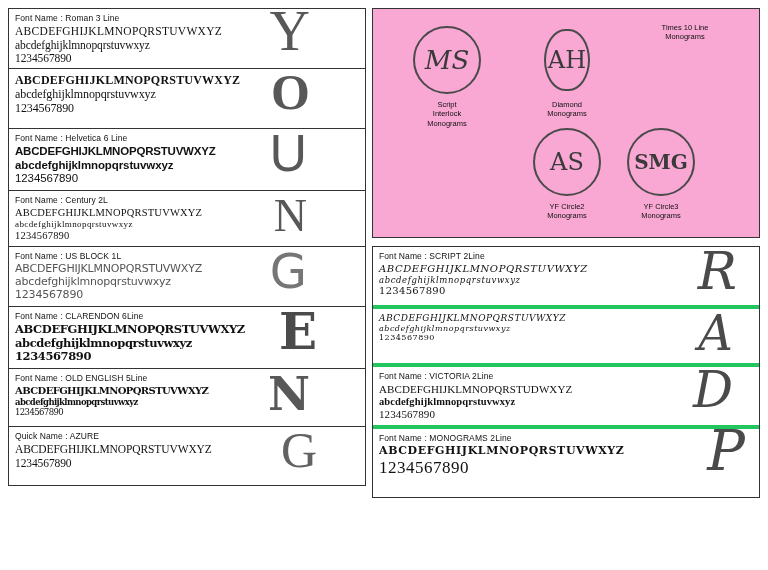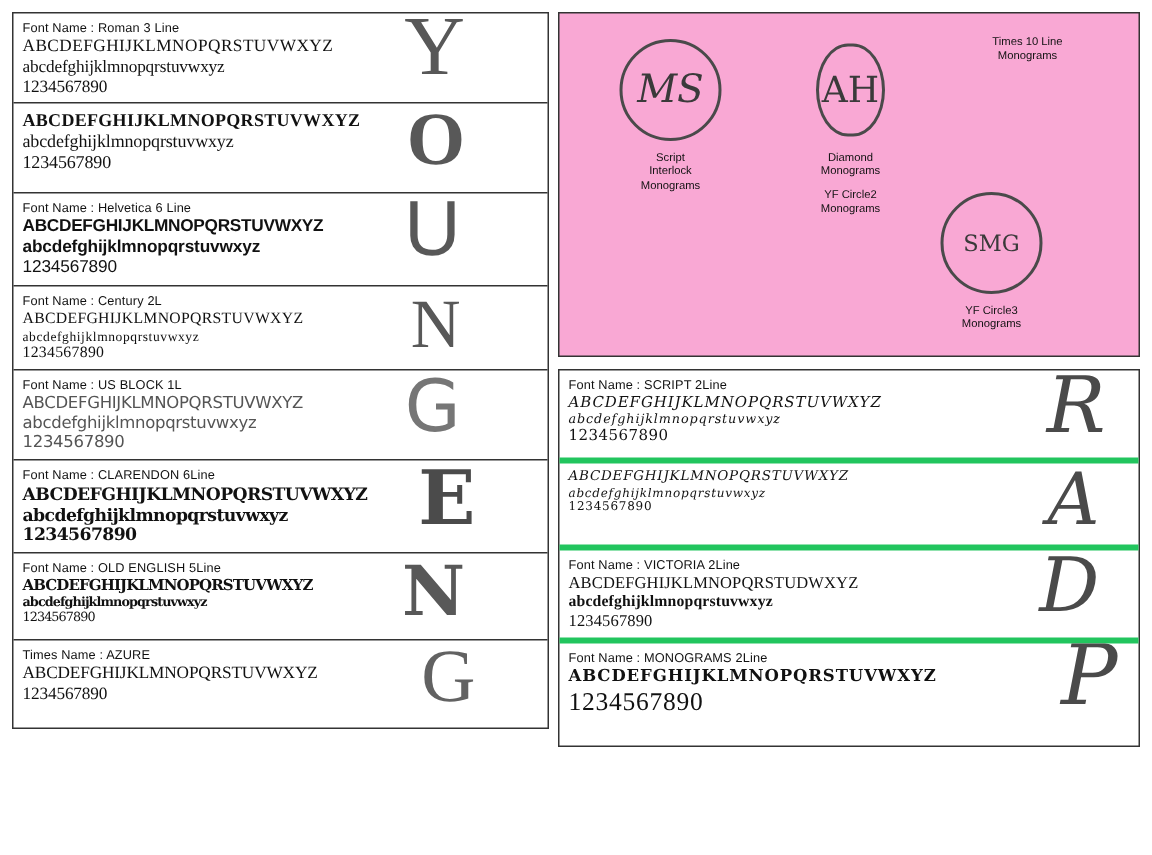--- a/index.html
+++ b/index.html
@@ -265,21 +265,21 @@
 
     <div class="font-block s-oldeng" style="height:58px;">
       <div class="fb-title">Font Name :  OLD ENGLISH 5Line</div>
       <div class="fb-line l1">ABCDEFGHIJKLMNOPQRSTUVWXYZ</div>
       <div class="fb-line l2">abcdefghijklmnopqrstuvwxyz</div>
       <div class="fb-line l3">1234567890</div>
       <div class="fb-big">N</div>
     </div>
 
     <div class="font-block s-azure" style="height:58px;">
-      <div class="fb-title">Times Name :  AZURE</div>
+      <div class="fb-title">Quick Name :  AZURE</div>
       <div class="fb-line l1">ABCDEFGHIJKLMNOPQRSTUVWXYZ</div>
       <div class="fb-line l2">1234567890</div>
       <div class="fb-big">G</div>
     </div>
 
   </div>
 
   <div class="mono-panel">
 
     <div class="mono-item" style="left:26px; top:14px;">
@@ -300,28 +300,32 @@
       <div class="mono-caption">Diamond</div>
       <div class="mono-caption">Monograms</div>
     </div>
 
     <div class="mono-item" style="left:264px; top:14px;">
       <div class="mono-caption">Times 10 Line</div>
       <div class="mono-caption">Monograms</div>
     </div>
 
     <div class="mono-item" style="left:146px; top:116px;">
+      <div class="mono-art">
+        <div class="mono-ring"></div>
+        <div class="mono-glyph" style="font-family:'DejaVu Serif', serif; font-size:24px;">AS</div>
+      </div>
       <div class="mono-caption">YF Circle2</div>
       <div class="mono-caption">Monograms</div>
     </div>
 
     <div class="mono-item" style="left:240px; top:116px;">
       <div class="mono-art">
         <div class="mono-ring"></div>
-        <div class="mono-glyph" style="font-family:'DejaVu Serif', serif; font-size:15px;">SMG</div>
+        <div class="mono-glyph" style="font-family:'DejaVu Serif', serif; font-size:20px;font-weight:bold;">SMG</div>
       </div>
       <div class="mono-caption">YF Circle3</div>
       <div class="mono-caption">Monograms</div>
     </div>
 
   </div>
 
   <div class="right-col">
 
     <div class="r-block s-script2" style="height:62px;">

